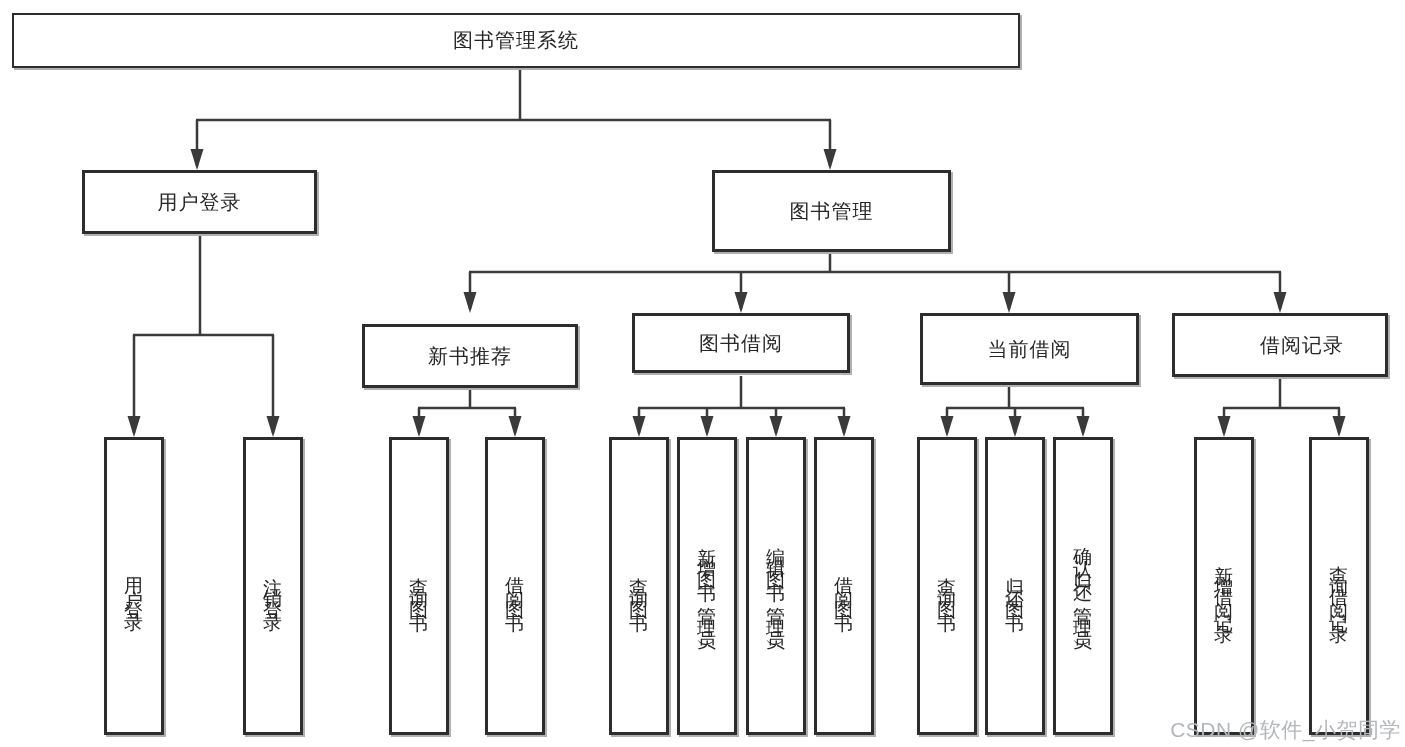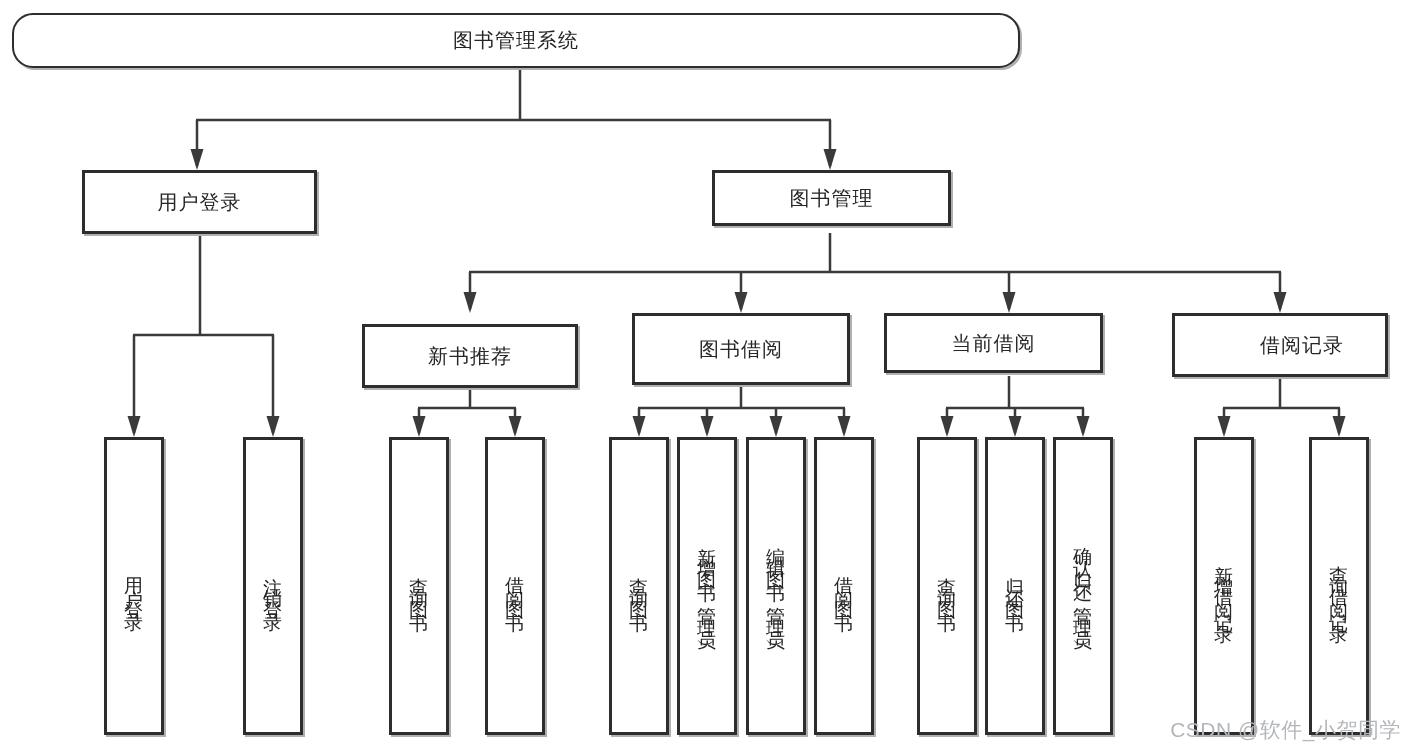--- a/index.html
+++ b/index.html
@@ -20,21 +20,21 @@
     position: absolute;
     box-sizing: border-box;
     background: #ffffff;
     border: 3px solid #2d2d2d;
     box-shadow: 2px 2px 0 0 #b0b0b0;
     display: flex;
     align-items: center;
     justify-content: center;
     color: #262626;
   }
-  .node.root { border-width: 2px; border-radius: 21px; }
+  .node.root { border-width: 2px; }
   .node.h { font-size: 20px; letter-spacing: 1px; }
   .node.v {
     writing-mode: vertical-rl;
     text-orientation: mixed;
     font-size: 19px;
     letter-spacing: 12px;
     line-height: 1;
   }
   .watermark {
     position: absolute;
@@ -79,25 +79,25 @@
       <polygon points="1015,437 1008.5,416 1021.5,416"></polygon>
       <polygon points="1083,437 1076.5,416 1089.5,416"></polygon>
       <polygon points="1224,437 1217.5,416 1230.5,416"></polygon>
       <polygon points="1339,437 1332.5,416 1345.5,416"></polygon>
     </g>
   </svg>
 
   <div class="node h root" style="left:12px; top:13px; width:1008px; height:55px;">图书管理系统</div>
 
   <div class="node h" style="left:82px; top:170px; width:235px; height:64px;">用户登录</div>
-  <div class="node h" style="left:712px; top:170px; width:239px; height:56px;">图书管理</div>
+  <div class="node h" style="left:712px; top:170px; width:239px; height:82px;">图书管理</div>
 
   <div class="node h" style="left:362px; top:313px; width:216px; height:64px;margin-top:11px;">新书推荐</div>
-  <div class="node h" style="left:632px; top:313px; width:218px; height:72px;">图书借阅</div>
-  <div class="node h" style="left:884px; top:313px; width:219px; height:60px;">当前借阅</div>
+  <div class="node h" style="left:632px; top:313px; width:218px; height:60px;">图书借阅</div>
+  <div class="node h" style="left:920px; top:313px; width:219px; height:72px;">当前借阅</div>
   <div class="node h" style="left:1172px; top:313px; width:216px; height:64px;padding-left:44px;">借阅记录</div>
 
   <div class="node v" style="left:104px; top:437px; width:60px; height:298px;">用户登录</div>
   <div class="node v" style="left:243px; top:437px; width:60px; height:298px;">注销登录</div>
 
   <div class="node v" style="left:389px; top:437px; width:60px; height:298px;">查询图书</div>
   <div class="node v" style="left:485px; top:437px; width:60px; height:298px;">借阅图书</div>
 
   <div class="node v" style="left:609px; top:437px; width:60px; height:298px;">查询图书</div>
   <div class="node v" style="left:677px; top:437px; width:60px; height:298px;">新增图书（管理员）</div>

